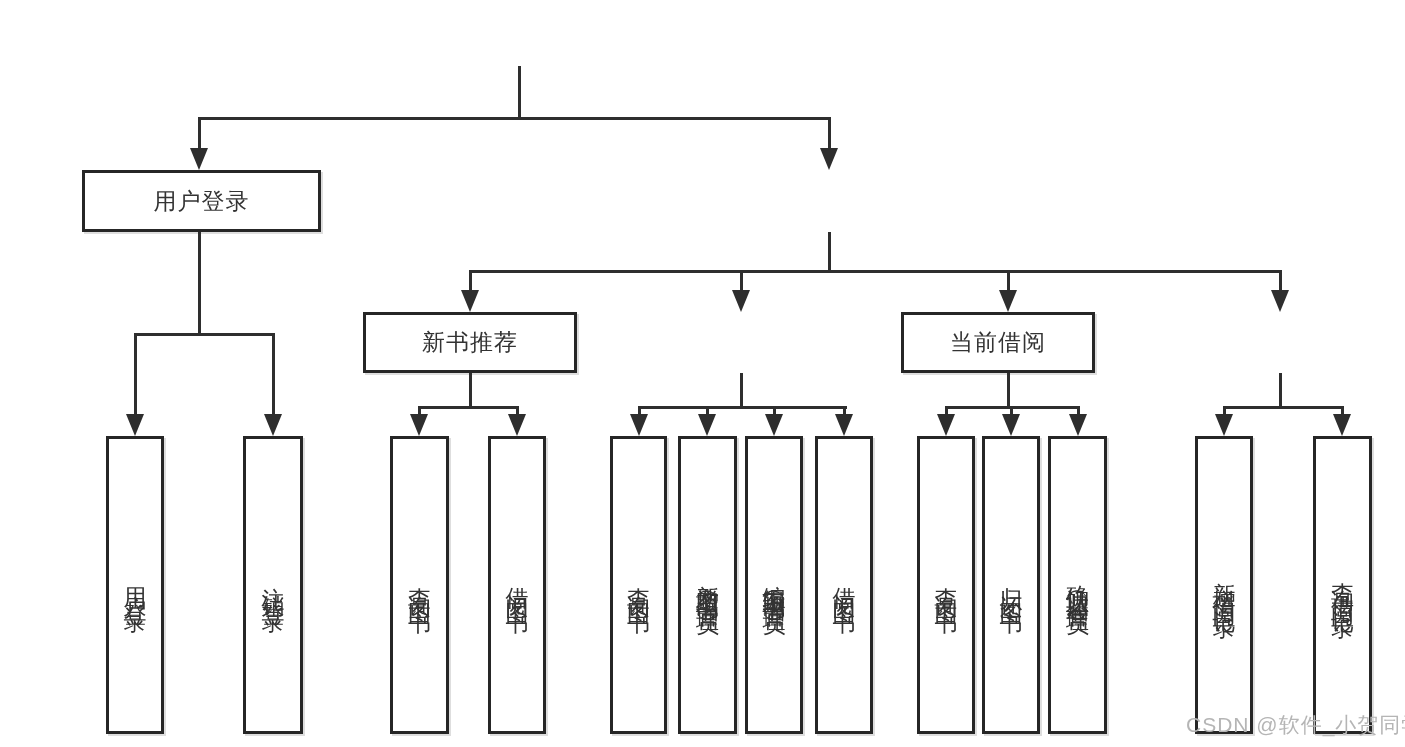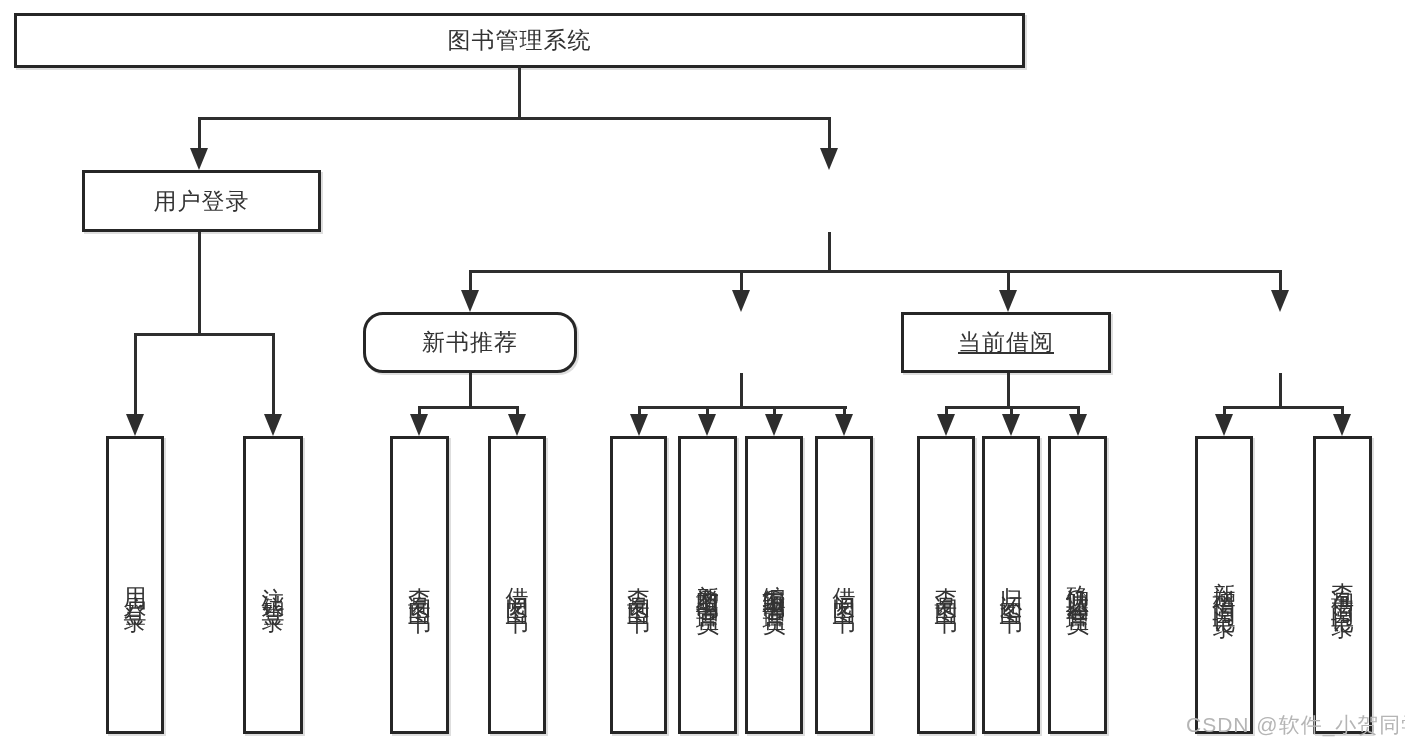--- a/index.html
+++ b/index.html
@@ -46,32 +46,29 @@
     color:#b5b5b5;
     letter-spacing:1px;
     white-space:nowrap;
   }
 </style>
 </head>
 <body>
 
 <div id="canvas">
 
-  <div class="box hbox" style="left:14px;top:13px;width:1011px;height:55px;">
-    <span>图书管理系统</span>
-  </div>
 
   <div class="box hbox" style="left:82px;top:170px;width:239px;height:62px;">
     <span>用户登录</span>
   </div>
 
-  <div class="box hbox" style="left:363px;top:312px;width:214px;height:61px;border-radius:20px;">
+  <div class="box hbox" style="left:363px;top:312px;width:214px;height:61px;">
     <span>新书推荐</span>
   </div>
-  <div class="box hbox" style="left:901px;top:312px;width:210px;height:61px;text-decoration:underline;">
+  <div class="box hbox" style="left:901px;top:312px;width:194px;height:61px;">
     <span>当前借阅</span>
   </div>
 
   <div class="box leaf" style="left:106px;top:436px;width:58px;height:298px;">
     <span>用户登录</span>
   </div>
   <div class="box leaf" style="left:243px;top:436px;width:60px;height:298px;">
     <span>注销登录</span>
   </div>
 

